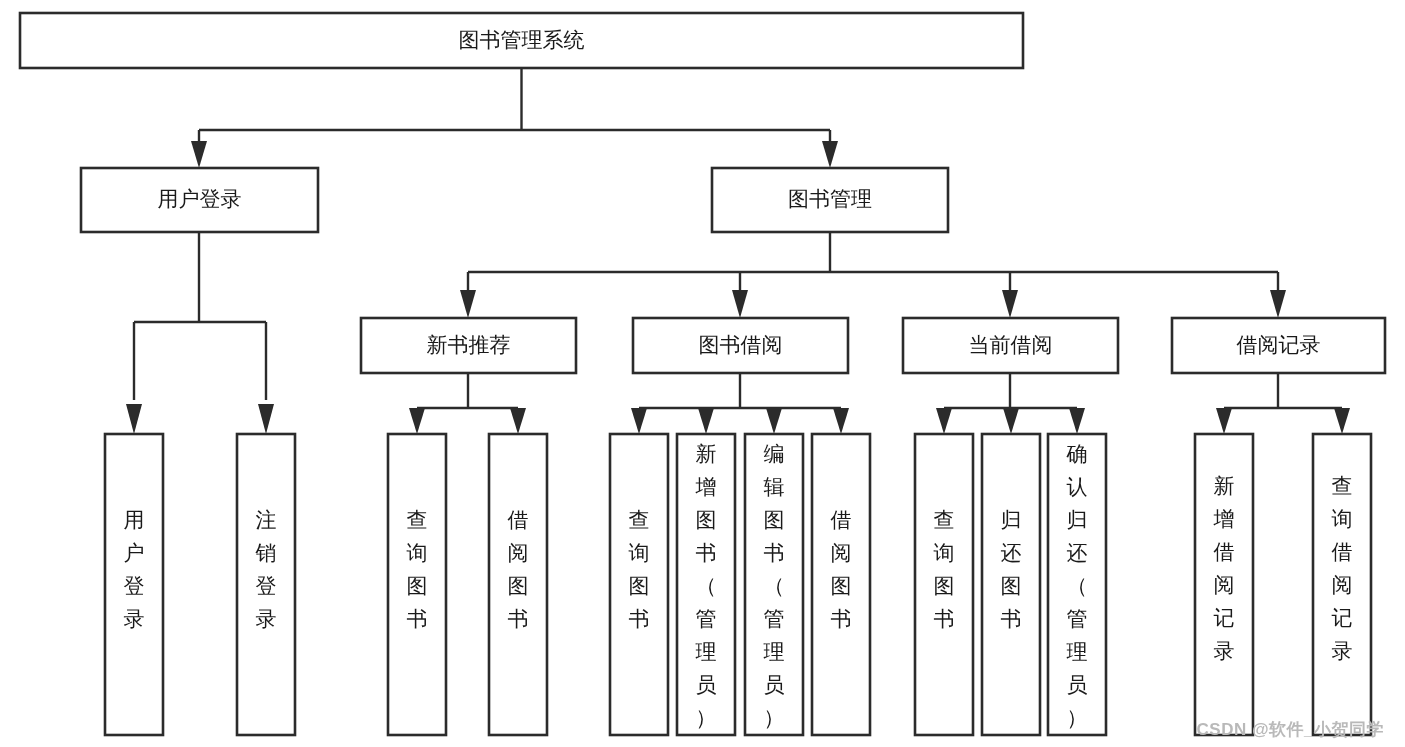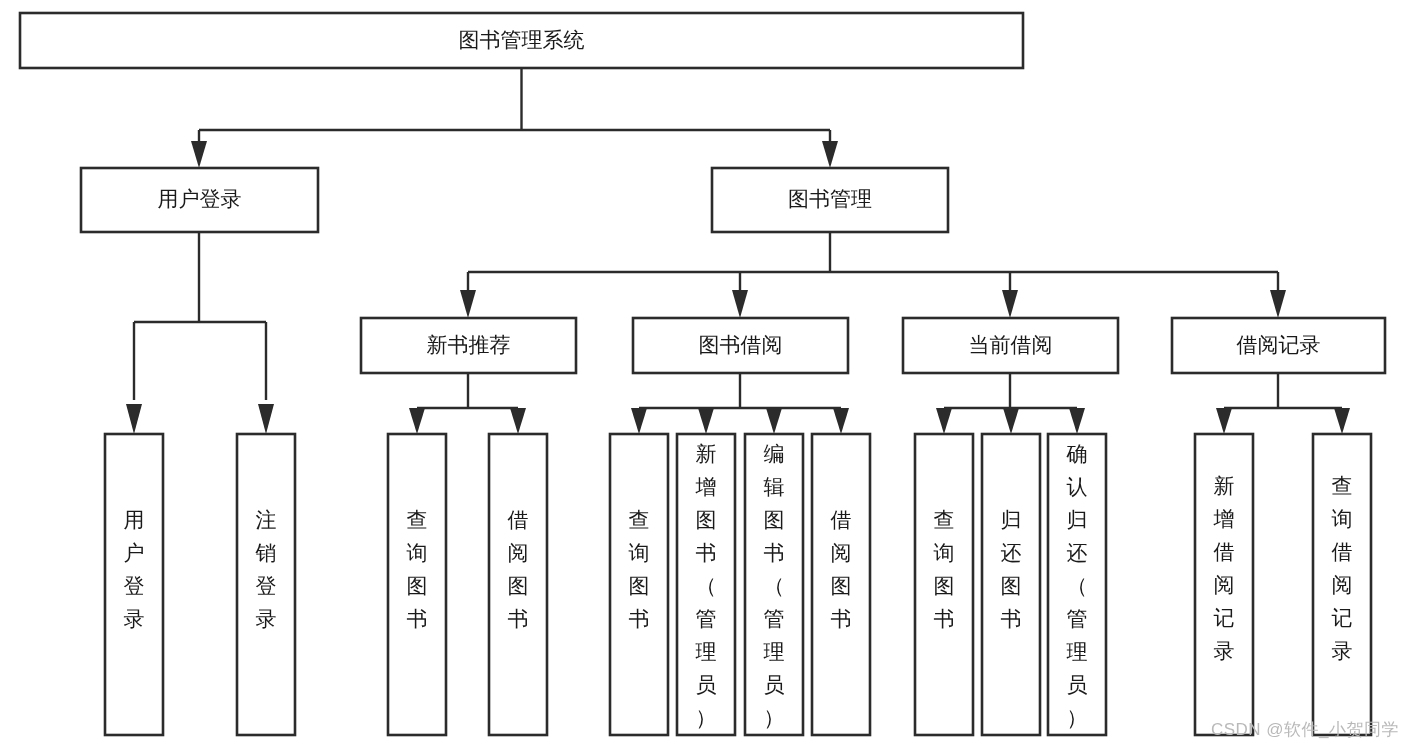--- a/index.html
+++ b/index.html
@@ -52,28 +52,29 @@
   }
   .node-label-v {
     font-family: "Liberation Sans", "DejaVu Sans", sans-serif;
     font-size: 21px;
     fill: #1a1a1a;
     text-anchor: middle;
     white-space: pre;
   }
   .watermark-text {
     position: absolute;
-    right: 6px;
+    right: 21px;
     bottom: 6px;
     font-family: "Liberation Sans", "DejaVu Sans", sans-serif;
     font-size: 17px;
     color: #b9b9b9;
     letter-spacing: 0.5px;
     user-select: none;
     pointer-events: none;
+    font-weight: bold;
   }
 </style>
 </head>
 <body>
 
 <div id="diagram-root">
 
   <svg class="flow-canvas" viewBox="0 0 1405 747" xmlns="http://www.w3.org/2000/svg">
 
     <g>

